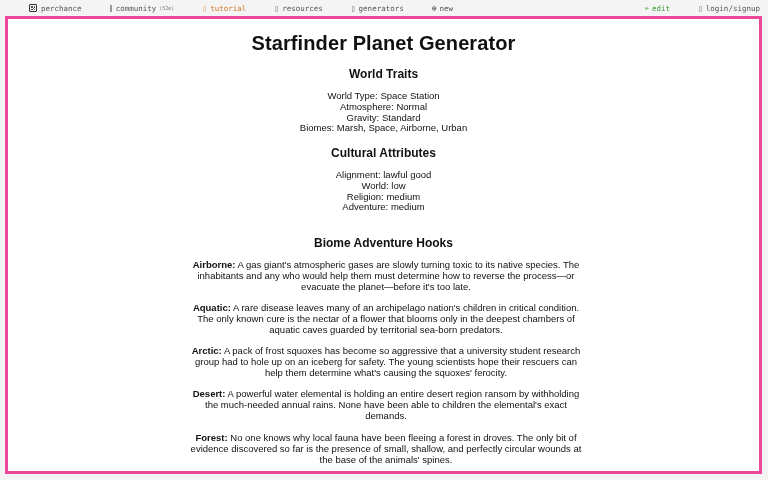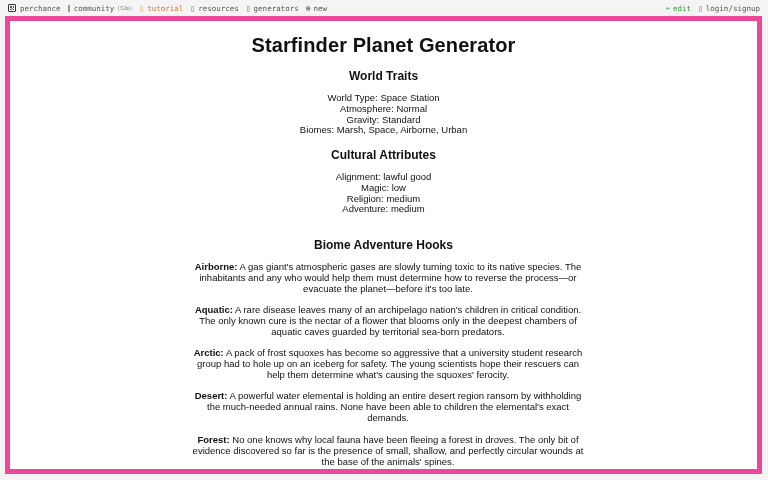--- a/index.html
+++ b/index.html
@@ -12,34 +12,34 @@
   }
   .topbar {
     position:absolute; left:0; top:0; width:768px; height:16px;
     font-family:"DejaVu Sans Mono", monospace;
     font-size:7.5px; color:#555;
     display:flex; align-items:center; justify-content:space-between;
   }
   .topbar .left, .topbar .right { display:flex; align-items:center; }
   .topbar .left { padding-left:8px; }
   .topbar .right { padding-right:8px; }
-  .nav-item { display:flex; align-items:center; margin-right:7px; white-space:nowrap; cursor:pointer; }
+  .nav-item { display:flex; align-items:center; margin-right:7px; white-space:nowrap; cursor:pointer;margin-left:21px; }
   .nav-icon { display:inline-block; margin-right:3px; color:#777; font-size:8px; }
   .die {
     display:inline-block; width:8px; height:8px; border:1px solid #333; border-radius:1px;
     position:relative; margin-right:4px; box-sizing:border-box;
   }
   .die i { position:absolute; width:1.5px; height:1.5px; background:#333; border-radius:50%; }
   .bar-glyph { display:inline-block; width:2px; height:7px; border:1px solid #999; margin-right:4px; box-sizing:border-box; }
   .badge { font-size:5px; color:#777; margin-left:3px; }
   .tutorial { color:#d07a2a; }
   .edit { color:#3a9a3a; }
   .card {
     position:absolute; left:5px; top:16px; width:757px; height:458px;
-    background:#fff; border:5px solid #ec4899; box-sizing:border-box;
+    background:#fff; border:3px solid #ec4899; box-sizing:border-box;
   }
   .content { text-align:center; }
   h1 {
     margin:0; position:absolute; left:0; right:0; top:13px;
     font-size:20px; font-weight:bold; letter-spacing:0.1px;
   }
   h2 {
     margin:0; position:absolute; left:0; right:0;
     font-size:12px; font-weight:bold;
   }
@@ -110,21 +110,21 @@
     <div class="attrs" style="top:72px">
       <div><b>World Type:</b> <span>Space Station</span></div>
       <div><b>Atmosphere:</b> <span>Normal</span></div>
       <div><b>Gravity:</b> <span>Standard</span></div>
       <div><b>Biomes:</b> <span>Marsh, Space, Airborne, Urban</span></div>
     </div>
 
     <h2 style="top:127px">Cultural Attributes</h2>
     <div class="attrs" style="top:151px">
       <div><b>Alignment:</b> <span>lawful good</span></div>
-      <div><b>Magic:</b> <span>low</span></div>
+      <div><b>World:</b> <span>low</span></div>
       <div><b>Religion:</b> <span>medium</span></div>
       <div><b>Adventure:</b> <span>medium</span></div>
     </div>
 
     <h2 style="top:217px">Biome Adventure Hooks</h2>
 
     <div class="hook" style="top:241px"><b>Airborne:</b> <span>A gas giant's atmospheric gases are slowly turning toxic to its native species. The inhabitants and any who would help them must determine how to reverse the process—or evacuate the planet—before it's too late.</span></div>
     <div class="hook" style="top:284px"><b>Aquatic:</b> <span>A rare disease leaves many of an archipelago nation's children in critical condition. The only known cure is the nectar of a flower that blooms only in the deepest chambers of aquatic caves guarded by territorial sea-born predators.</span></div>
     <div class="hook" style="top:327px"><b>Arctic:</b> <span>A pack of frost squoxes has become so aggressive that a university student research group had to hole up on an iceberg for safety. The young scientists hope their rescuers can help them determine what's causing the squoxes' ferocity.</span></div>
     <div class="hook" style="top:370px"><b>Desert:</b> <span>A powerful water elemental is holding an entire desert region ransom by withholding the much-needed annual rains. None have been able to children the elemental's exact demands.</span></div>

